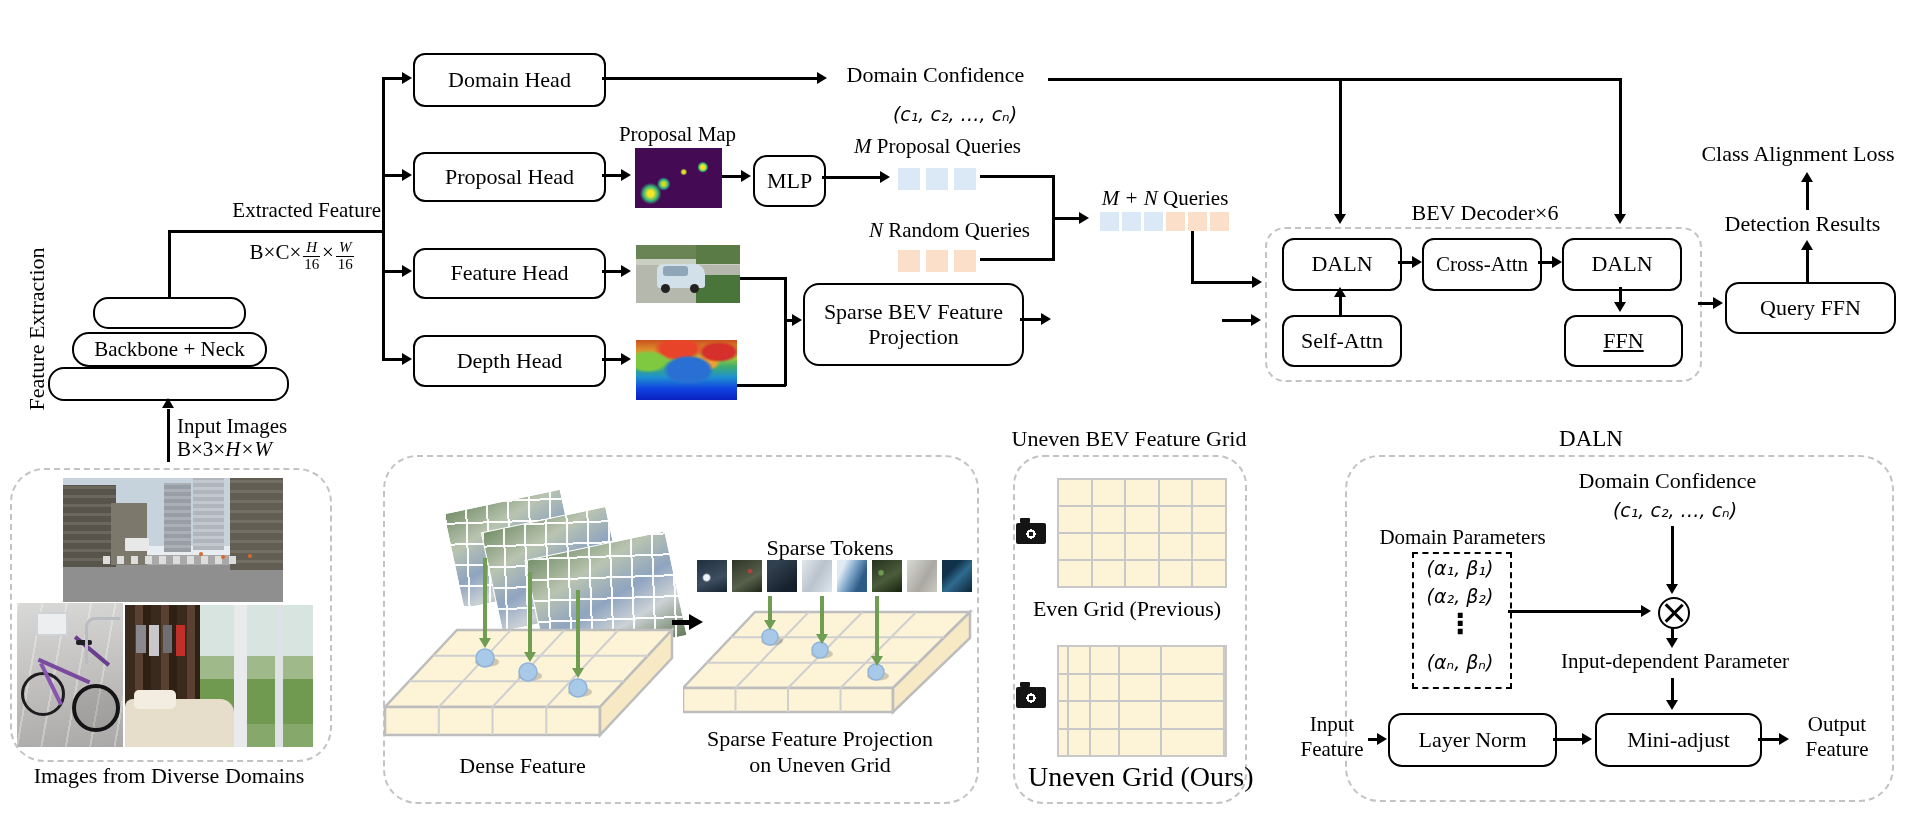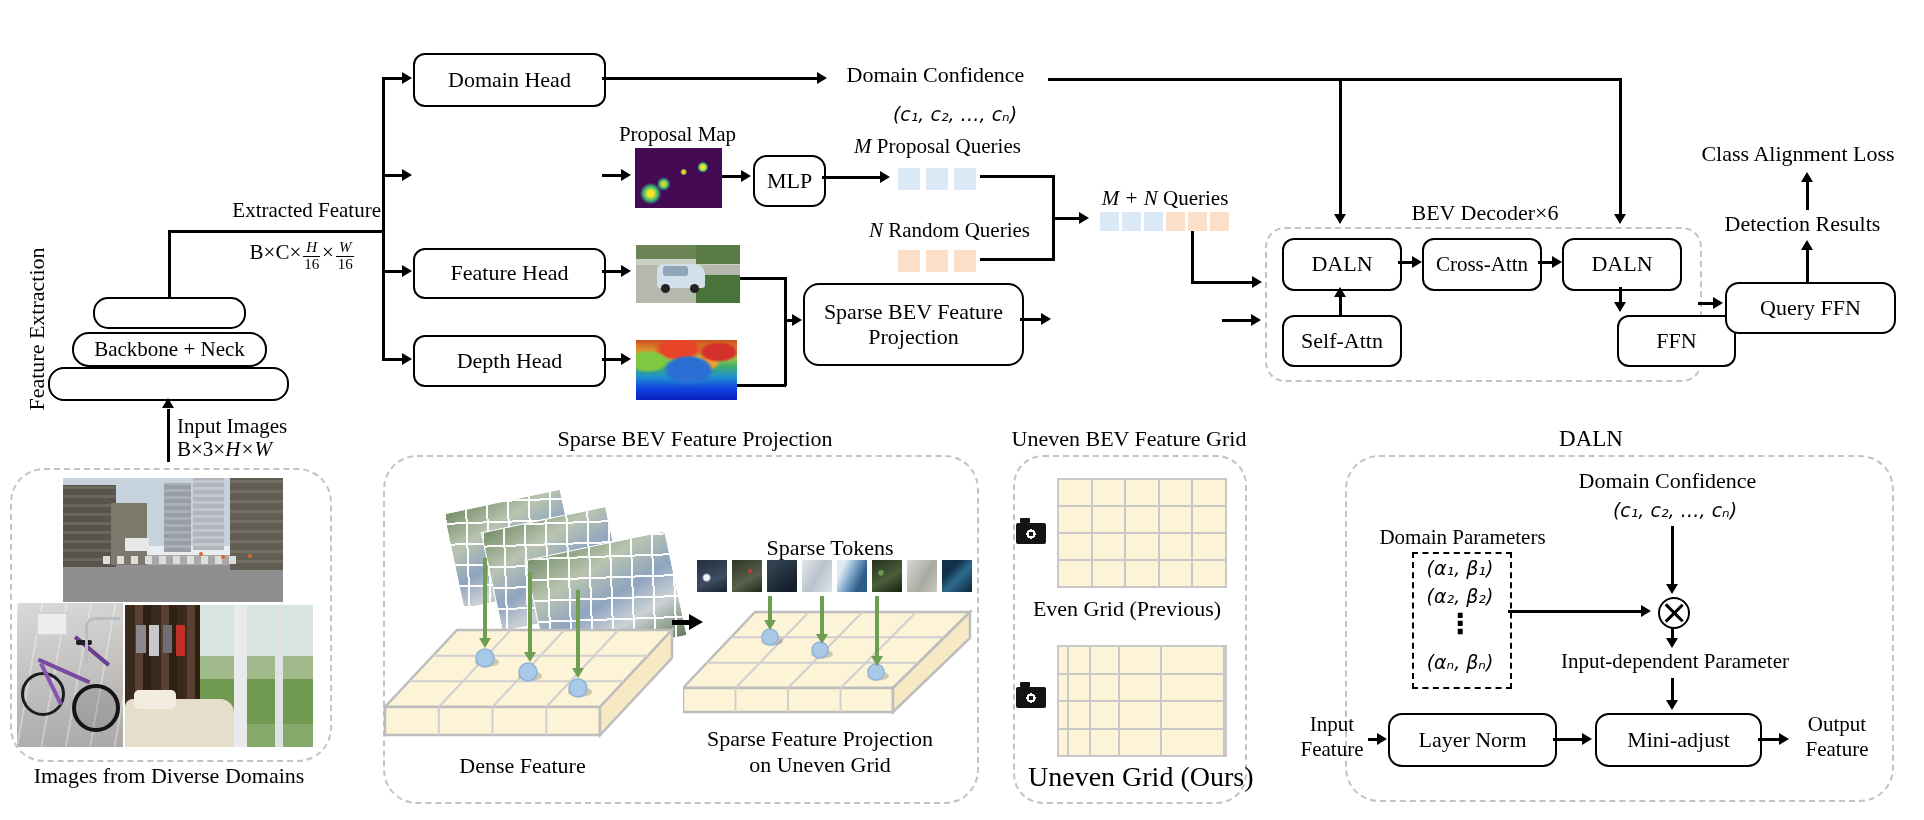--- a/index.html
+++ b/index.html
@@ -83,20 +83,23 @@
   <div class="hl" style="left:382px;top:174px;width:21px;"></div>
     <div class="ah ar" style="left:402px;top:169px;"></div>
   <div class="hl" style="left:382px;top:270px;width:21px;"></div>
     <div class="ah ar" style="left:402px;top:265px;"></div>
   <div class="hl" style="left:382px;top:358px;width:21px;"></div>
     <div class="ah ar" style="left:402px;top:353px;"></div>
 
   <div class="box" style="left:413px;top:53px;width:189px;height:50px;">
       <span>Domain Head</span>
     </div>
+  <div class="box" style="left:413px;top:152px;width:189px;height:46px;">
+      <span>Proposal Head</span>
+    </div>
   <div class="box" style="left:413px;top:248px;width:189px;height:47px;">
       <span>Feature Head</span>
     </div>
   <div class="box" style="left:413px;top:335px;width:189px;height:48px;">
       <span>Depth Head</span>
     </div>
 
   <div class="hl" style="left:602px;top:77px;width:216px;"></div>
     <div class="ah ar" style="left:817px;top:72px;"></div>
   <div class="t" style="left:828px;top:62px;width:215px;font-size:22px;">Domain Confidence</div>
@@ -191,21 +194,21 @@
     </div>
   <div class="box" style="left:1422px;top:238px;width:116px;height:49px;font-size:21px;">
       <span>Cross-Attn</span>
     </div>
   <div class="box" style="left:1562px;top:238px;width:116px;height:49px;">
       <span>DALN</span>
     </div>
   <div class="box" style="left:1282px;top:315px;width:116px;height:48px;">
       <span>Self-Attn</span>
     </div>
-  <div class="box" style="left:1617px;top:315px;width:115px;height:48px;">
+  <div class="box" style="left:1564px;top:315px;width:115px;height:48px;text-decoration:underline;">
       <span>FFN</span>
     </div>
   <div class="hl" style="left:1398px;top:261px;width:15px;"></div>
     <div class="ah ar" style="left:1412px;top:256px;"></div>
   <div class="hl" style="left:1538px;top:261px;width:15px;"></div>
     <div class="ah ar" style="left:1552px;top:256px;"></div>
   <div class="vl" style="left:1339px;top:297px;height:18px;"></div>
     <div class="ah au" style="left:1334px;top:287px;"></div>
   <div class="vl" style="left:1619px;top:287px;height:16px;"></div>
     <div class="ah ad" style="left:1614px;top:302px;"></div>
@@ -254,21 +257,20 @@
     <div style="position:absolute;left:20%;top:14%;width:5%;height:20%;background:#6e6e74;"></div>
     <div style="position:absolute;left:27%;top:14%;width:5%;height:22%;background:#c03028;"></div>
     <div style="position:absolute;left:40%;top:0;width:60%;height:100%;background:linear-gradient(180deg,#d8e4e0 0 36%,#9fb98a 36% 52%,#6f9a50 52% 84%,#86a86a 84% 100%);"></div>
     <div style="position:absolute;left:58%;top:0;width:7%;height:100%;background:#e8eaec;"></div>
     <div style="position:absolute;left:80%;top:0;width:4%;height:100%;background:#dfe2e4;"></div>
     <div style="position:absolute;left:0;top:66%;width:58%;height:34%;background:#e6decb;border-radius:8px 14px 0 0;"></div>
     <div style="position:absolute;left:5%;top:60%;width:22%;height:13%;background:#f2ede0;border-radius:5px;"></div>
   </div>
   <div class="t" style="left:14px;top:763px;width:310px;font-size:22px;">Images from Diverse Domains</div>
 
-  <div class="t" style="left:530px;top:426px;width:330px;font-size:22px;">Sparse BEV Feature Projection</div>
   <div class="dash" style="left:383px;top:455px;width:592px;height:345px;"></div>
 
   <div class="plane" style="left:452px;top:500px;width:118px;height:96px;"></div>
   <div class="plane" style="left:490px;top:518px;width:126px;height:100px;"></div>
   <div class="plane" style="left:534px;top:544px;width:142px;height:106px;"></div>
 
   <svg style="position:absolute;left:383px;top:610px;" width="300" height="130">
     <polygon points="74,20 289,20 217,97 2,97" fill="#fdf3d6" stroke="#bdbdbd" stroke-width="2.5"></polygon>
     <polygon points="2,97 217,97 217,125 2,125" fill="#fdf3d6" stroke="#bdbdbd" stroke-width="2.5"></polygon>
     <polygon points="289,20 289,48 217,125 217,97" fill="#f6e9c4" stroke="#bdbdbd" stroke-width="2.5"></polygon>

